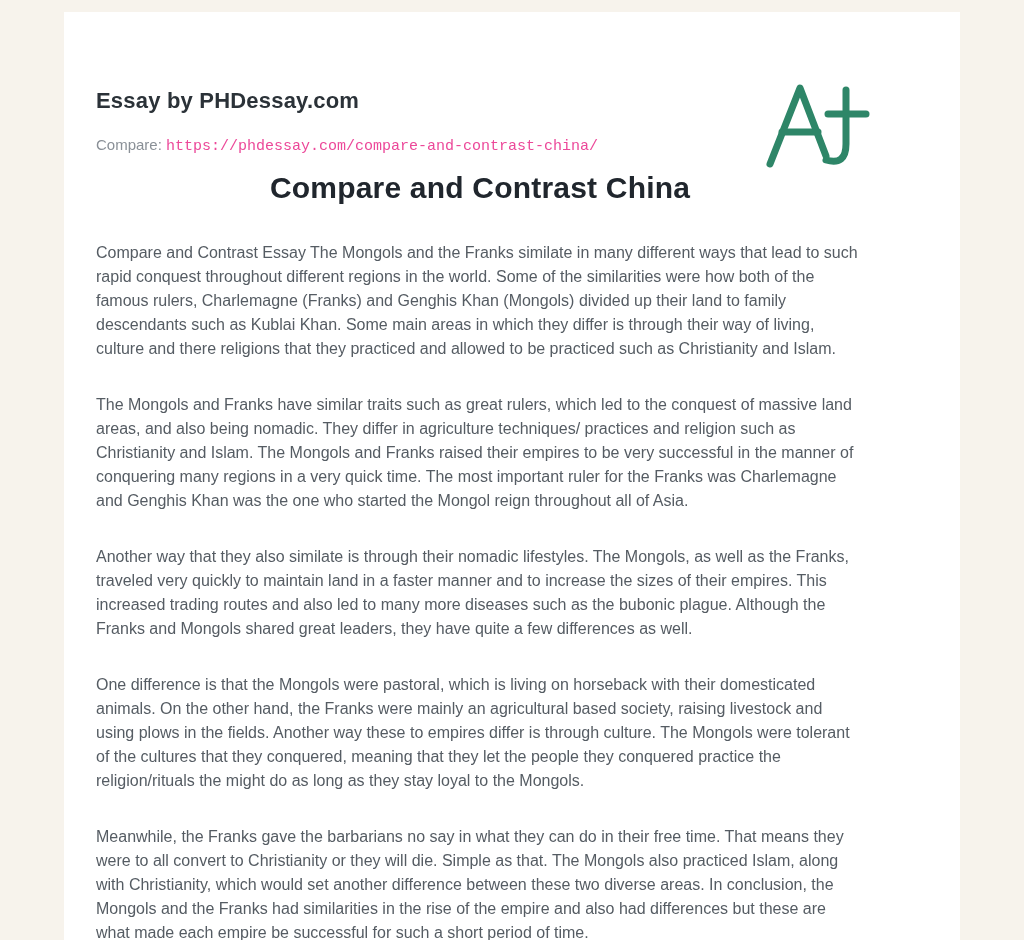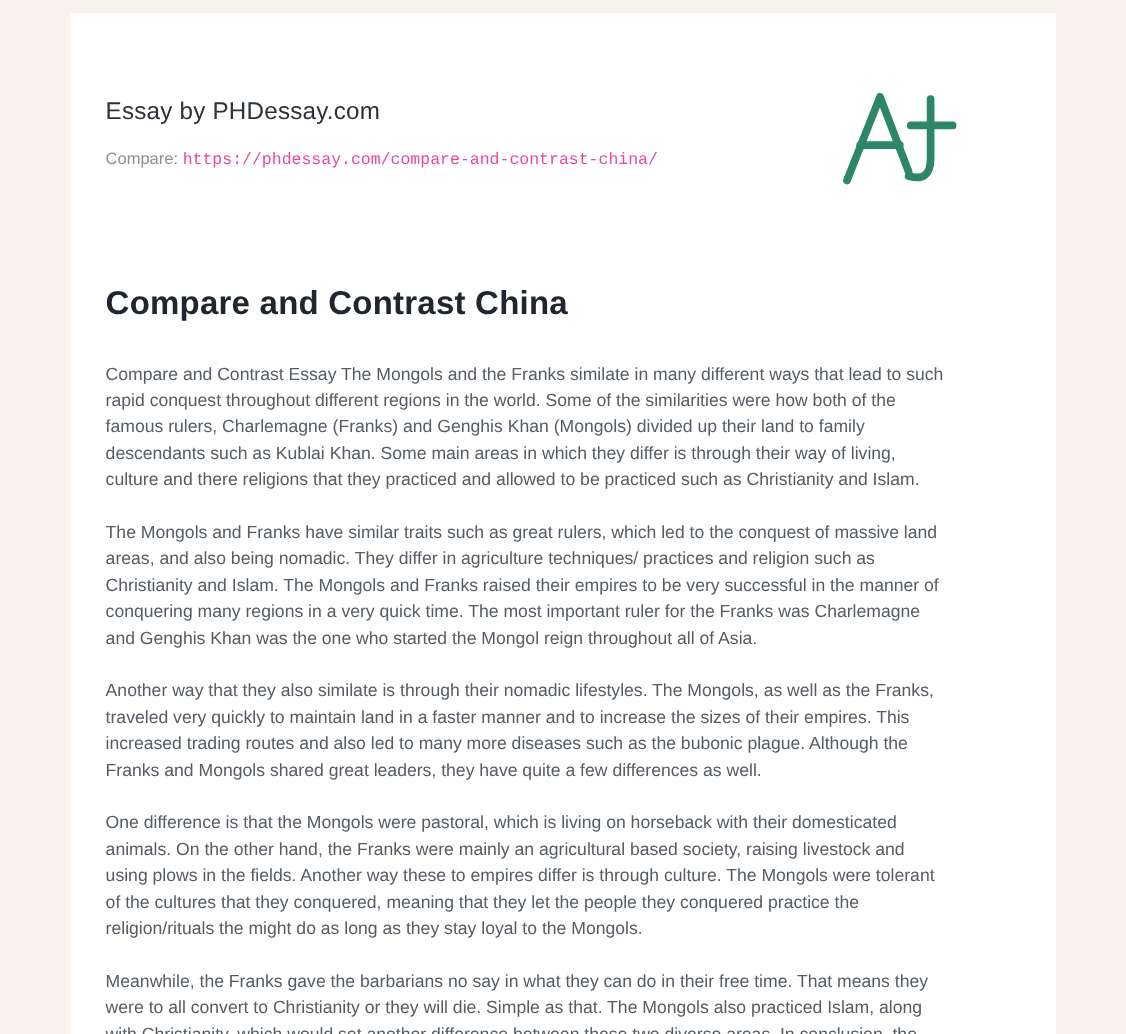--- a/index.html
+++ b/index.html
@@ -24,21 +24,21 @@
   .header-row {
     display: flex;
     justify-content: space-between;
     align-items: flex-start;
   }
   .header-left {
     padding-top: 12px;
   }
   .brand-title {
     font-size: 22px;
-    font-weight: 400;
+    font-weight: 700;
     color: #2b3238;
     letter-spacing: 0.2px;
     margin-bottom: 22px;
   }
   .source-line {
     font-size: 15px;
     color: #8a9097;
   }
   .source-line a {
     color: #ec4899;
@@ -48,30 +48,31 @@
   .logo-box {
     width: 110px;
     height: 95px;
     flex-shrink: 0;
     margin-right: -8px;
   }
   .article-title {
     font-size: 30px;
     font-weight: 700;
     color: #20262d;
-    margin-top: 88px;
     margin-bottom: 36px;
     letter-spacing: 0.2px;
+    text-align: center;
   }
   .article-body p {
     font-size: 16px;
     line-height: 24px;
     color: #555c63;
     margin-bottom: 24px;
     max-width: 832px;
+    margin-top: 32px;
   }
 </style>
 </head>
 <body>
 
 <div class="page-card">
   <div class="inner">
     <div class="header-row">
       <div class="header-left">
         <div class="brand-title">Essay by PHDessay.com</div>

